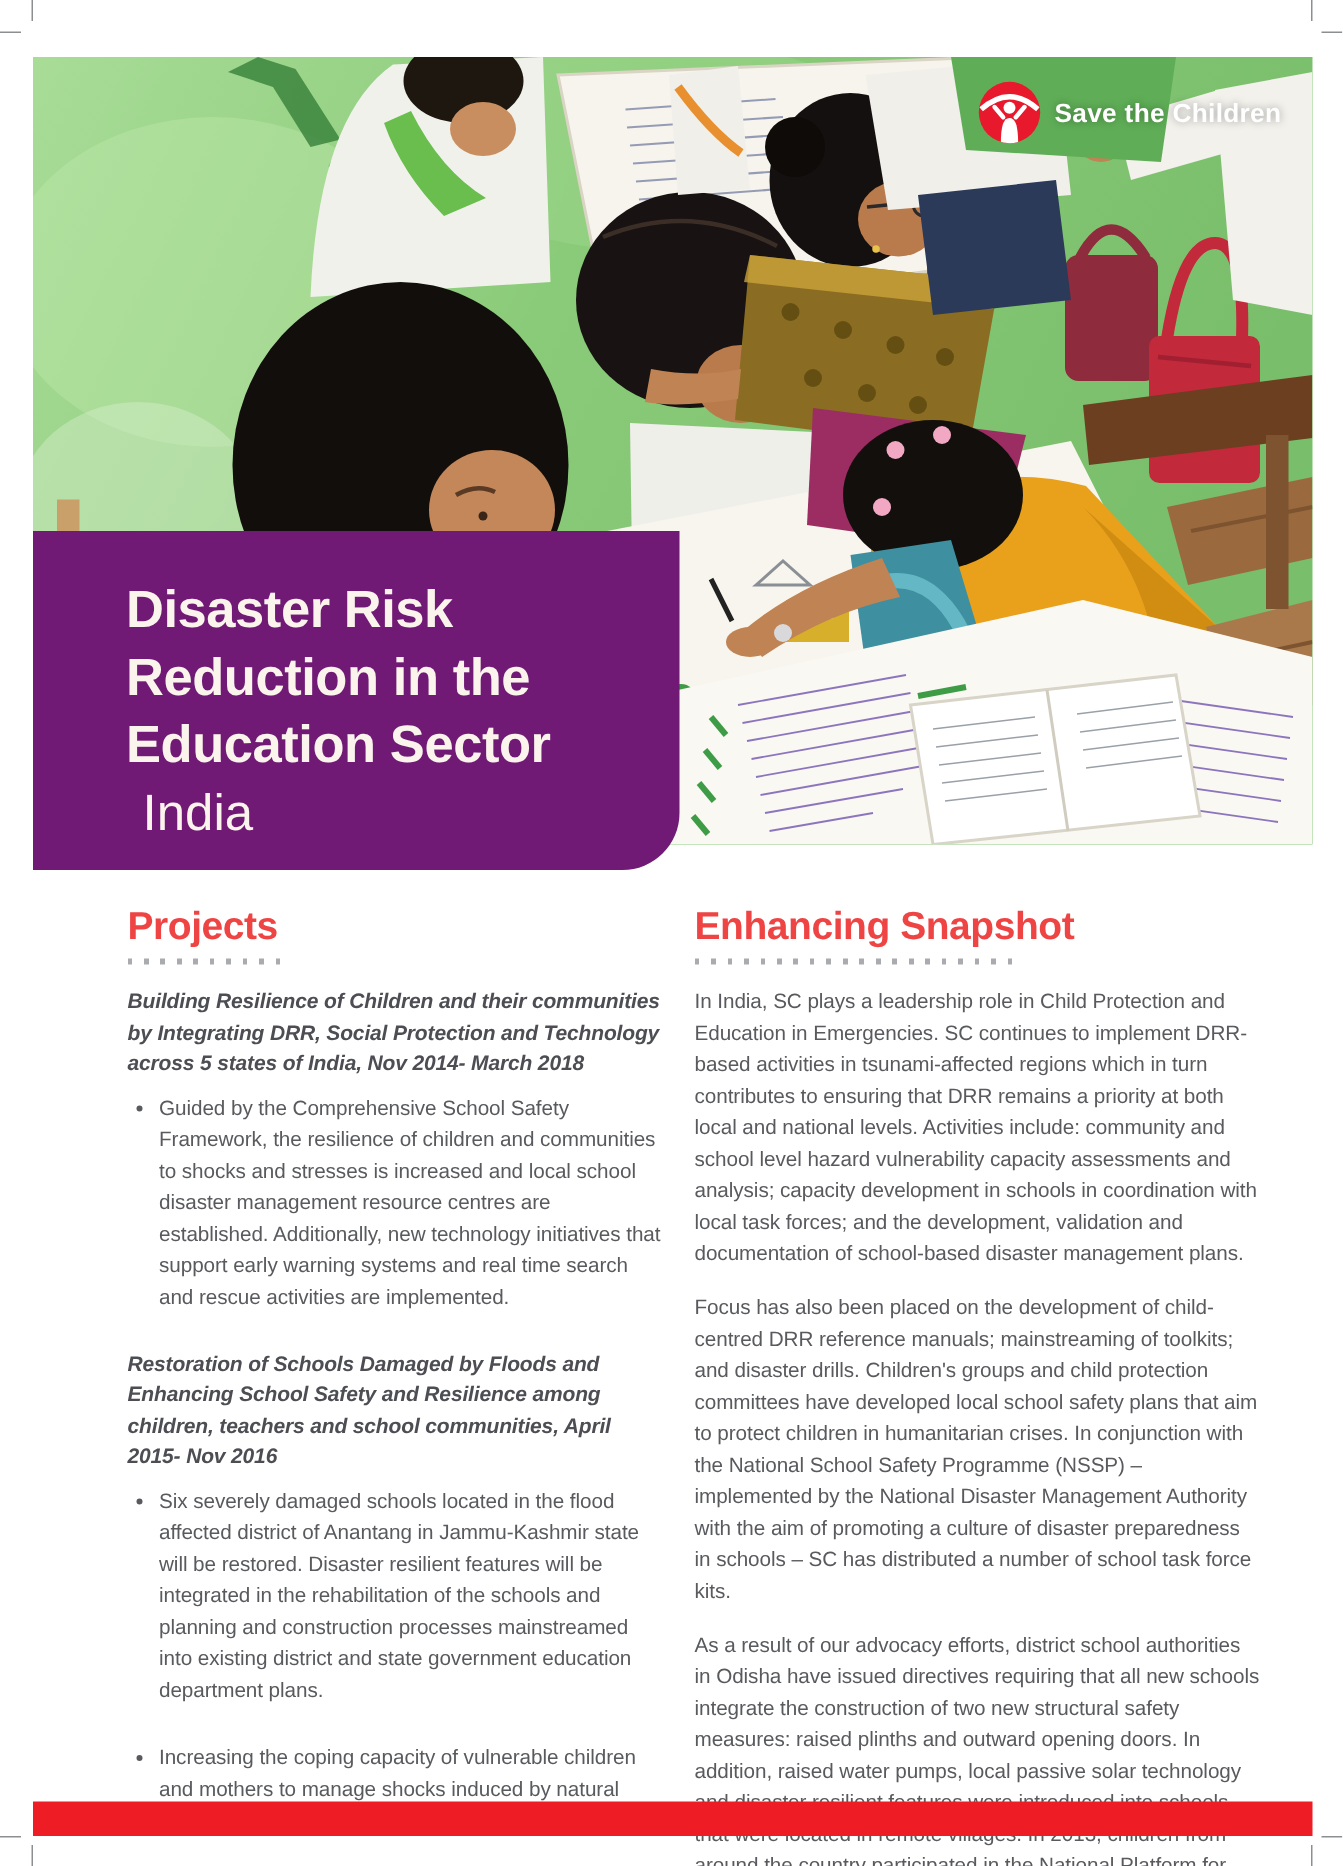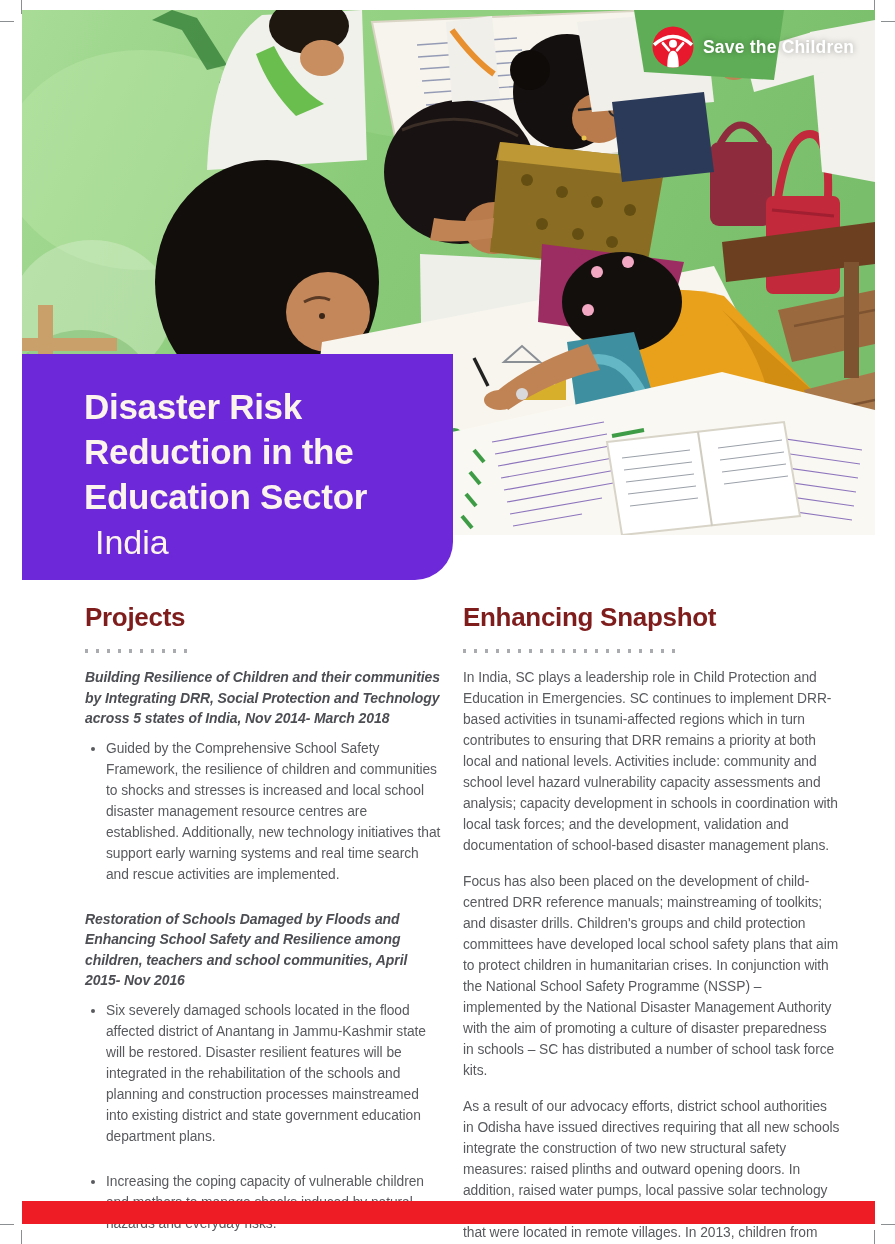--- a/index.html
+++ b/index.html
@@ -3,37 +3,37 @@
 <meta charset="utf-8">
 <style>
   html,body{margin:0;padding:0;background:#ffffff;}
   body{font-family:"Liberation Sans", sans-serif;}
   .page{position:relative;width:895px;height:1244px;background:#ffffff;overflow:hidden;margin:0 auto;}
 
   
   .crop{position:absolute;background:#8c8f92;}
 
   
-  .photo{position:absolute;left:22px;top:10px;width:853px;height:525px;overflow:hidden;background:#8ecf80;}
+  .photo{position:absolute;left:22px;top:38px;width:853px;height:525px;overflow:hidden;background:#8ecf80;}
   .photo svg{display:block;}
 
   
   .logo{position:absolute;left:630px;top:16px;display:flex;align-items:center;gap:9px;}
   .logo-text{color:#ffffff;font-weight:bold;font-size:17.5px;letter-spacing:.2px;text-shadow:0 0 6px rgba(0,0,0,.35);white-space:nowrap;}
 
   
-  .title-block{position:absolute;left:22px;top:354px;width:431px;height:226px;background:#6d28d9;border-radius:0 0 38px 0;box-sizing:border-box;padding:30px 20px 0 62px;}
+  .title-block{position:absolute;left:22px;top:354px;width:431px;height:226px;background:#701a75;border-radius:0 0 38px 0;box-sizing:border-box;padding:30px 20px 0 62px;}
   .title-block h1{margin:0;color:#FBF4ED;font-size:35px;line-height:45px;font-weight:bold;max-width:345px;letter-spacing:-.3px;}
   .title-block .subtitle{color:#FBF4ED;font-size:34px;line-height:46px;font-weight:normal;margin-left:11px;}
 
   
   .columns{position:absolute;left:85px;top:602px;width:755px;display:flex;gap:22px;}
   .col-left{width:356px;flex:0 0 356px;}
   .col-right{width:377px;flex:0 0 377px;}
-  .section-h{margin:0 0 17px 0;color:#7f1d1d;font-size:26px;line-height:30px;font-weight:bold;letter-spacing:-.3px;}
+  .section-h{margin:0 0 7px 0;color:#ef4444;font-size:26px;line-height:30px;font-weight:bold;letter-spacing:-.3px;}
   .dots{height:4px;margin:0 0 14px 0;background:repeating-linear-gradient(90deg,#A9ABAE 0 3px,transparent 3px 11px);}
   .dots-projects{width:102px;}
   .dots-activity{width:214px;}
   .sub-h{margin:12px 0 9px 0;color:#4D4E53;font-size:14px;line-height:20.5px;font-weight:bold;letter-spacing:-.1px;font-style:italic;}
   .bullet-list{margin:9px 0 24px 2px;padding-left:19px;color:#595A5E;}
   .bullet-list li{font-size:13.8px;line-height:21px;letter-spacing:-.05px;}
   .para{margin:0 0 15px 0;color:#595A5E;font-size:13.8px;line-height:21px;letter-spacing:-.05px;}
   .para.first{margin-top:13px;}
 
   

